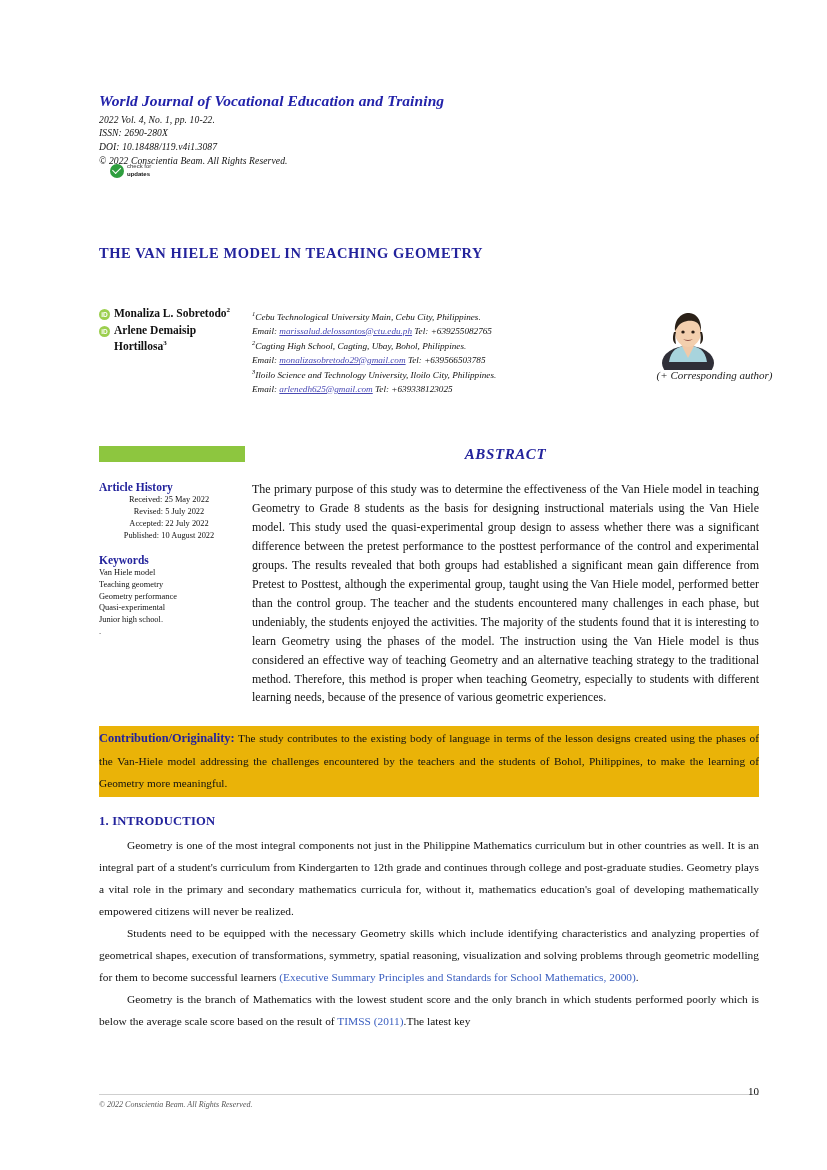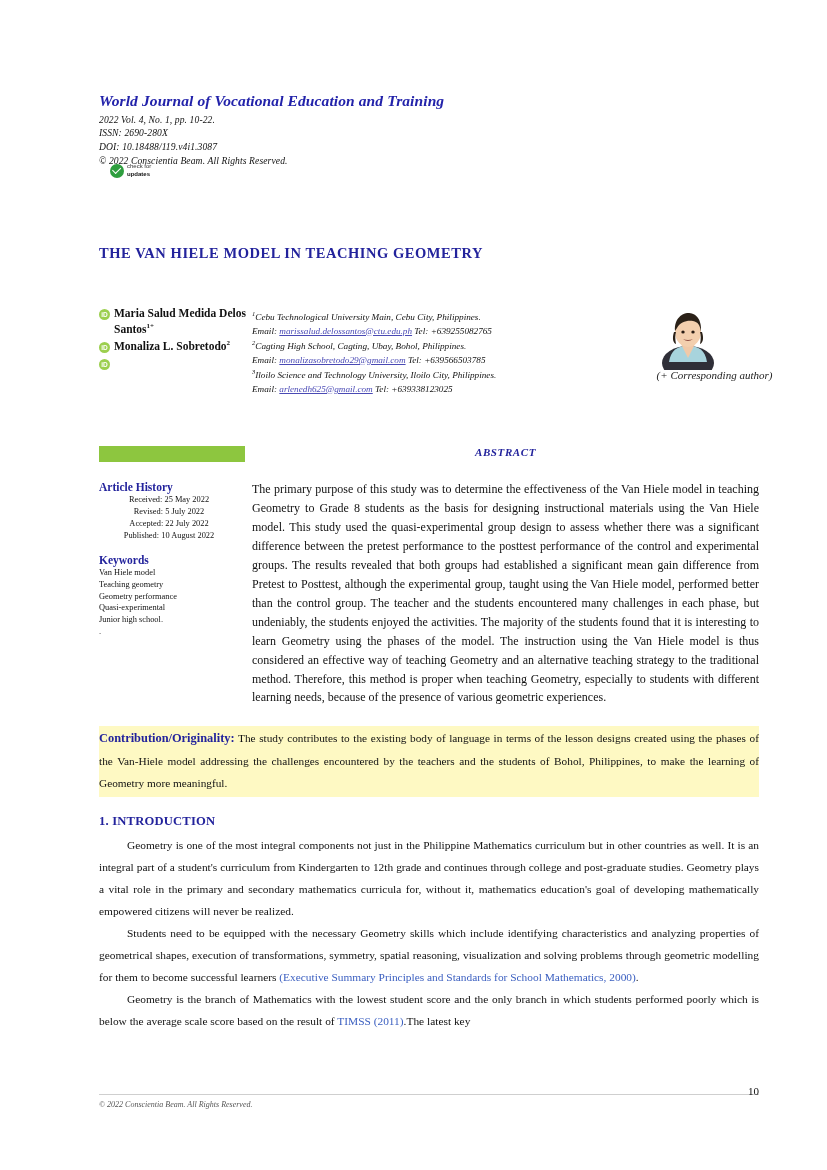--- a/index.html
+++ b/index.html
@@ -178,21 +178,21 @@
     background: #8dc63f;
   }
   .abstract-heading {
     position: absolute;
     left: 252px;
     top: 446px;
     width: 507px;
     text-align: center;
     font-weight: bold;
     font-style: italic;
-    font-size: 11px;
+    font-size: 15px;
     letter-spacing: 0.6px;
     color: #23239c;
   }
 
   
   .meta-col {
     position: absolute;
     left: 99px;
     top: 481px;
     width: 140px;
@@ -227,21 +227,21 @@
     text-align: justify;
     color: #111;
   }
 
   
   .contribution {
     position: absolute;
     left: 99px;
     top: 726px;
     width: 660px;
-    background: #fef9c3;
+    background: #eab308;
     font-size: 11.3px;
     line-height: 1.93;
     text-align: justify;
     color: #111;
     padding: 1px 0 2px 0;
   }
   .contribution b {
     color: #23239c;
     font-size: 12.4px;
   }
@@ -319,28 +319,25 @@
       <span>check for</span><br>
       <b>updates</b>
     </span>
   </div>
 
   <div class="article-title">THE VAN HIELE MODEL IN TEACHING GEOMETRY</div>
 
   <div class="authors-block">
     <div class="author-entry">
       <span class="orcid">iD</span>
-      <span class="author-name"><span>Maria Salud Medida Delos Santos</span><sup>1+</sup></span>
+      <span class="author-name"><span>Monaliza L. Sobretodo</span><sup>2</sup></span>
     </div>
     <div class="author-entry">
       <span class="orcid">iD</span>
-      <span class="author-name"><span>Monaliza L. Sobretodo</span><sup>2</sup></span>
-    </div>
-    <div class="author-entry">
-      <span class="orcid">iD</span>
+      <span class="author-name"><span>Arlene Demaisip Hortillosa</span><sup>3</sup></span>
     </div>
   </div>
 
   <div class="affil-block">
     <div>
       <sup>1</sup><span>Cebu Technological University Main, Cebu City, Philippines.</span><br>
       <span>Email:</span>
       <a href="#">marissalud.delossantos@ctu.edu.ph</a>
       <span>Tel:</span>
       <span>+639255082765</span>

